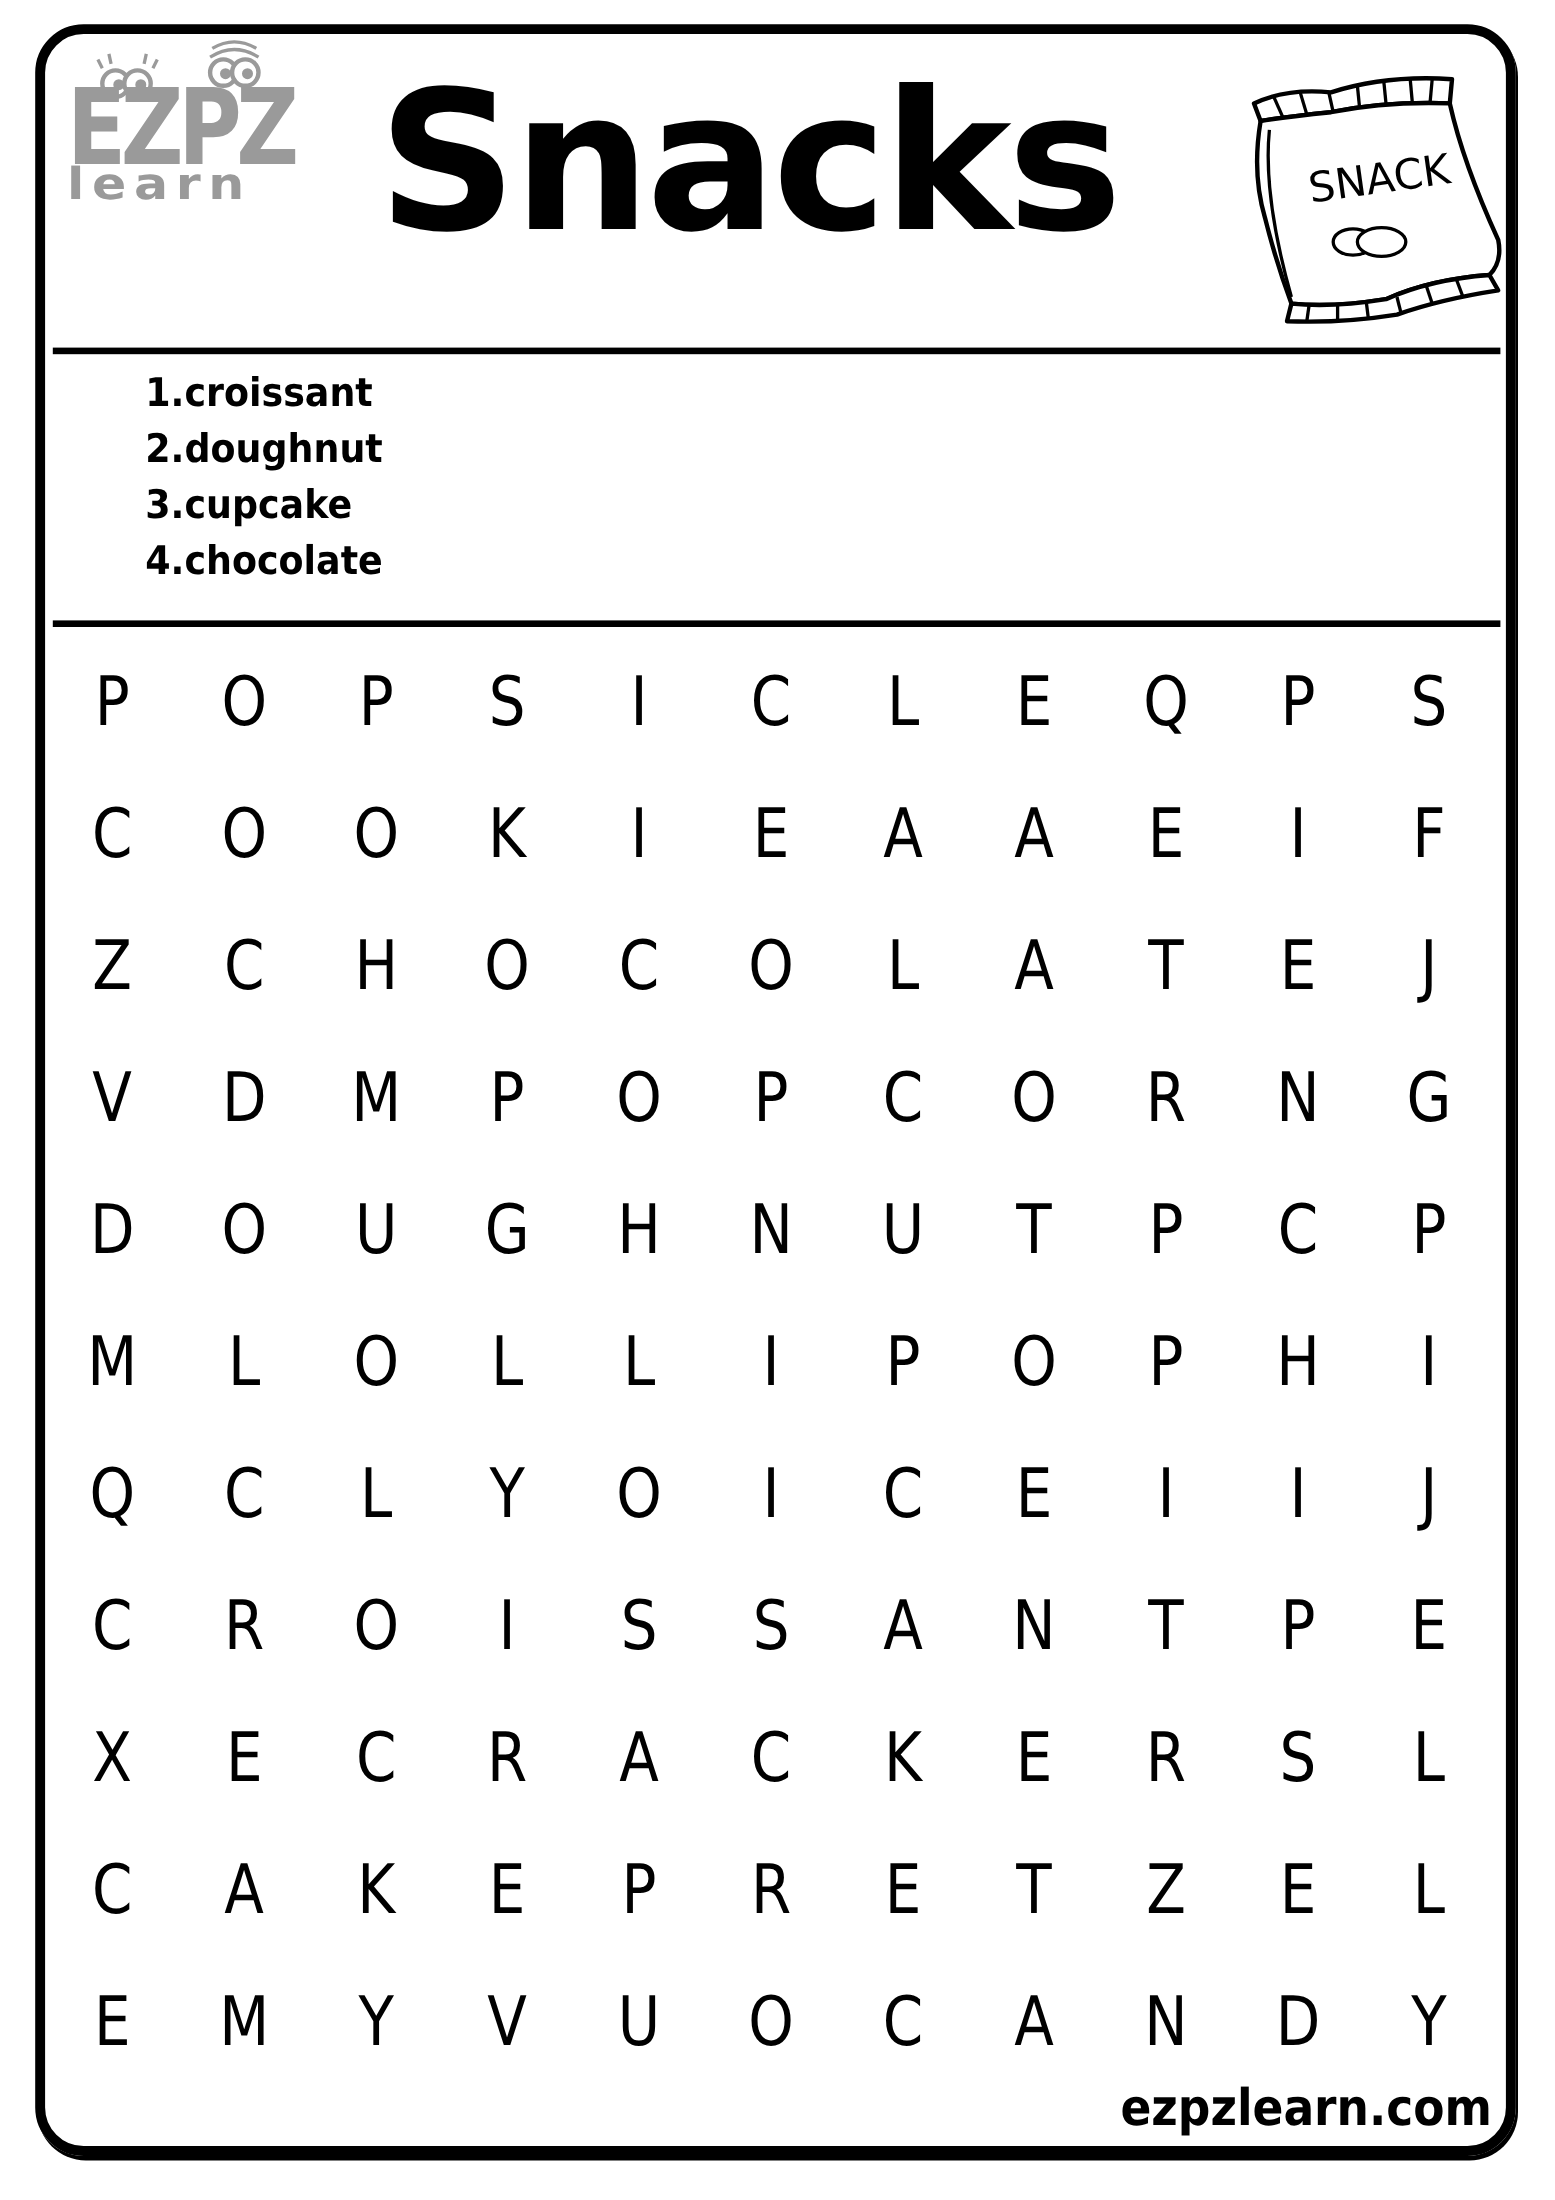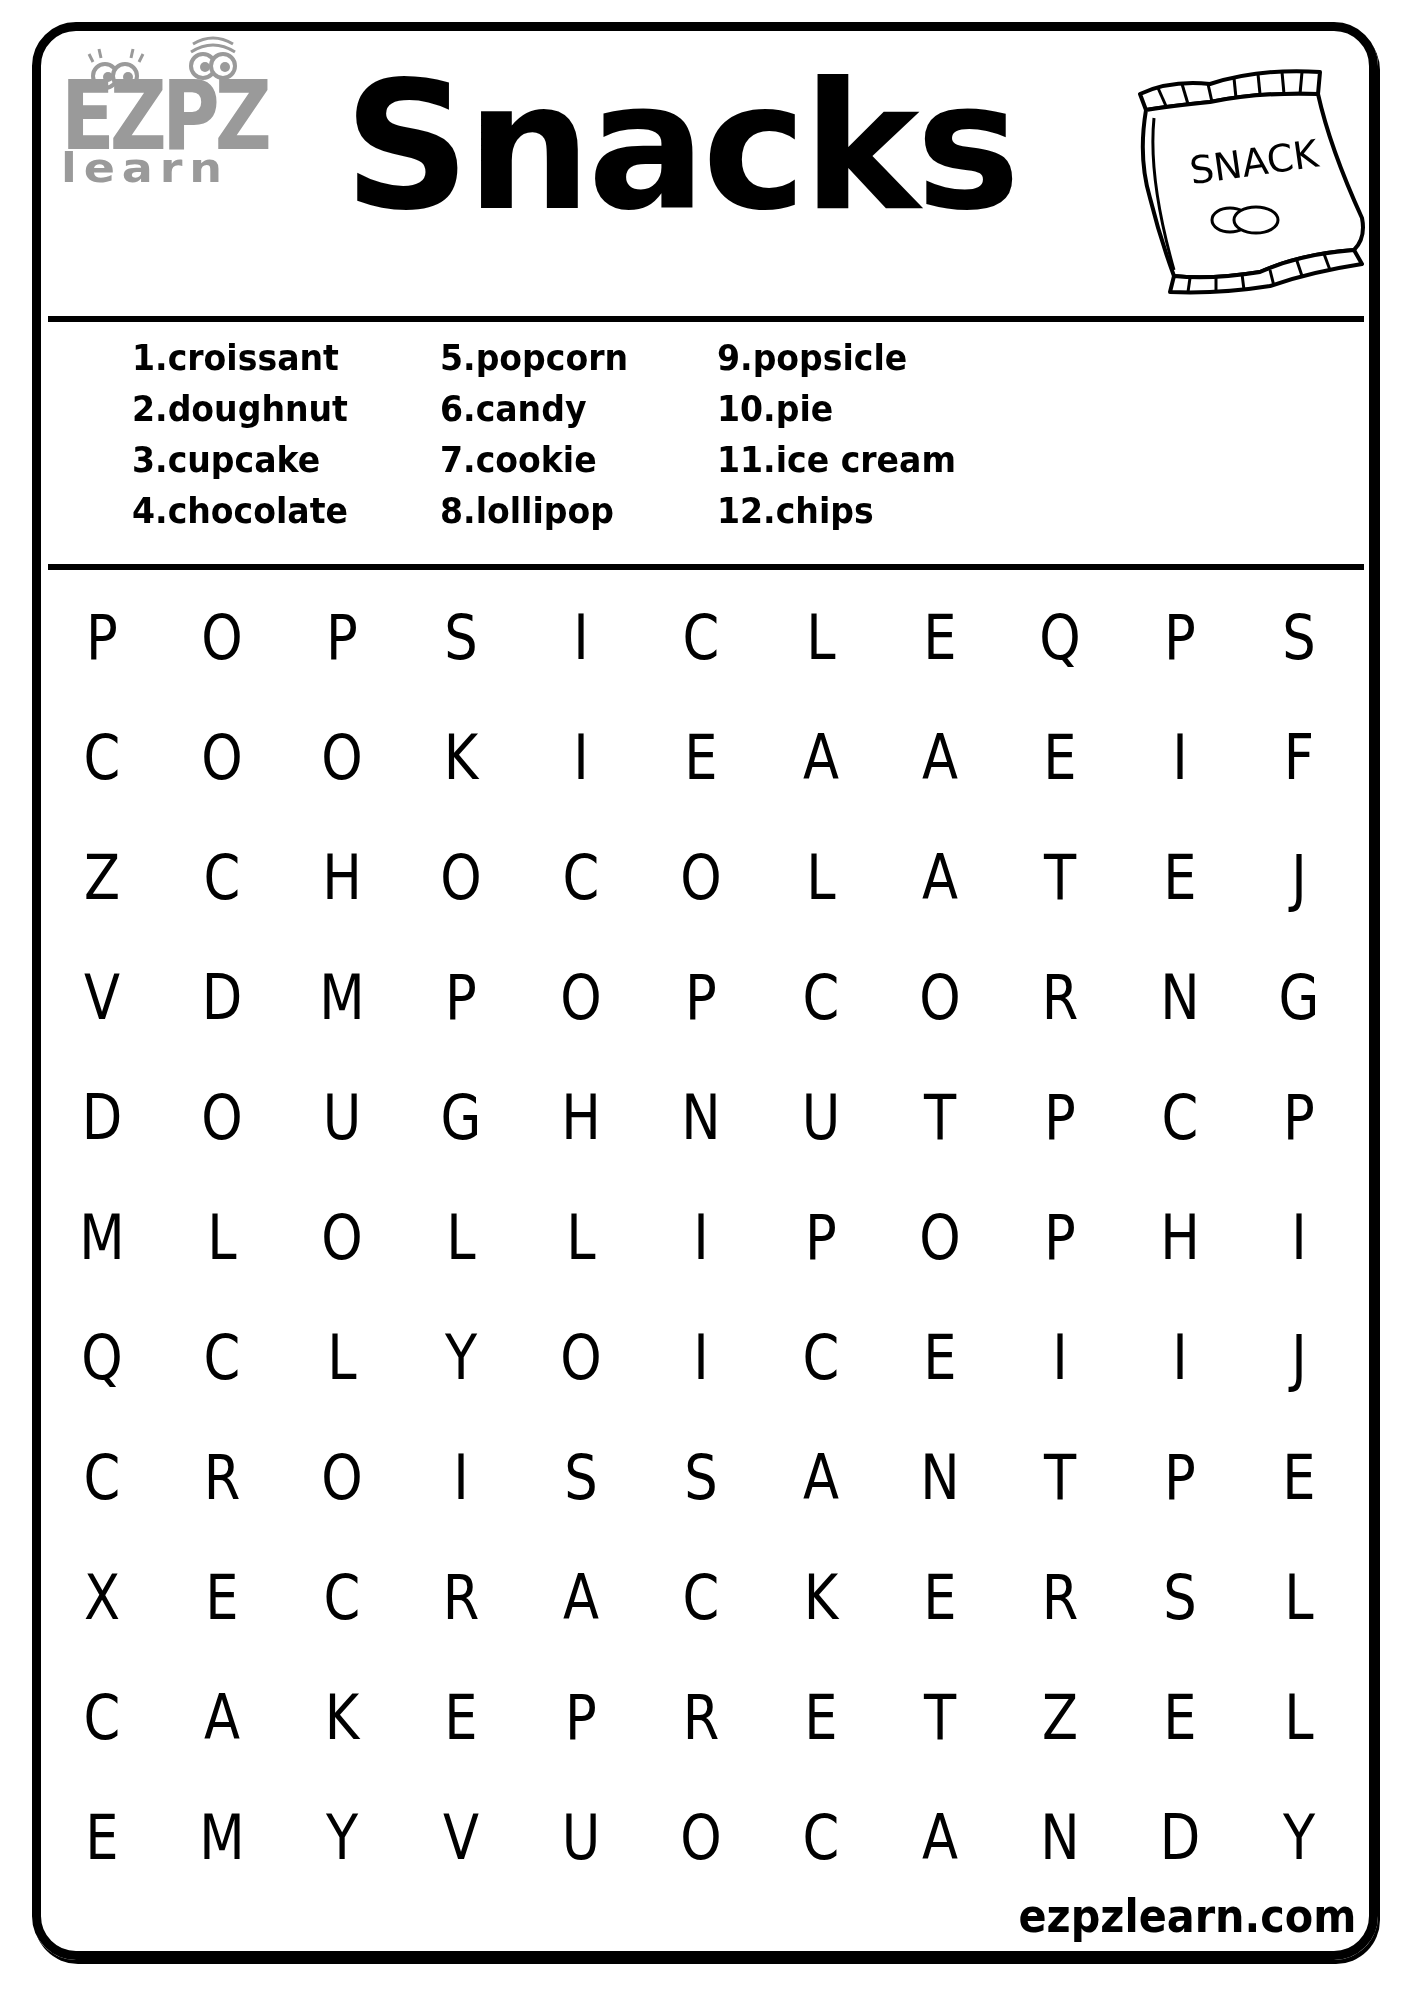--- a/index.html
+++ b/index.html
@@ -109,32 +109,20 @@
 
 <div class="rule top"></div>
 
 <div class="wordlist">
   <div class="wl-col" style="left:132px;">
     <div class="wl-item">1.croissant</div>
     <div class="wl-item">2.doughnut</div>
     <div class="wl-item">3.cupcake</div>
     <div class="wl-item">4.chocolate</div>
   </div>
-  <div class="wl-col" style="left:440px;">
-    <div class="wl-item">5.popcorn</div>
-    <div class="wl-item">6.candy</div>
-    <div class="wl-item">7.cookie</div>
-    <div class="wl-item">8.lollipop</div>
-  </div>
-  <div class="wl-col" style="left:717px;">
-    <div class="wl-item">9.popsicle</div>
-    <div class="wl-item">10.pie</div>
-    <div class="wl-item">11.ice cream</div>
-    <div class="wl-item">12.chips</div>
-  </div>
 </div>
 
 <div class="rule bottom"></div>
 
 <div class="grid" id="grid">
     <div class="grid-row">
       <div class="grid-cell" style="left: 7px;">P</div>
       <div class="grid-cell" style="left: 127px;">O</div>
       <div class="grid-cell" style="left: 247px;">P</div>
       <div class="grid-cell" style="left: 366px;">S</div>

